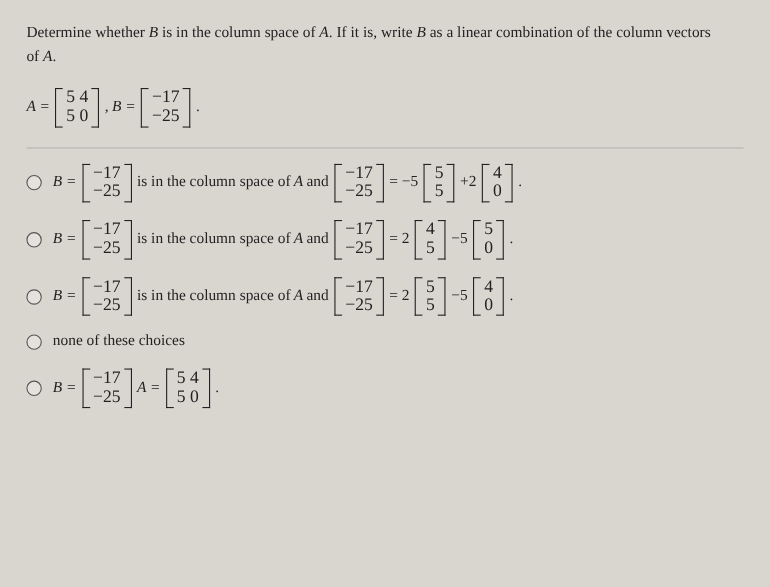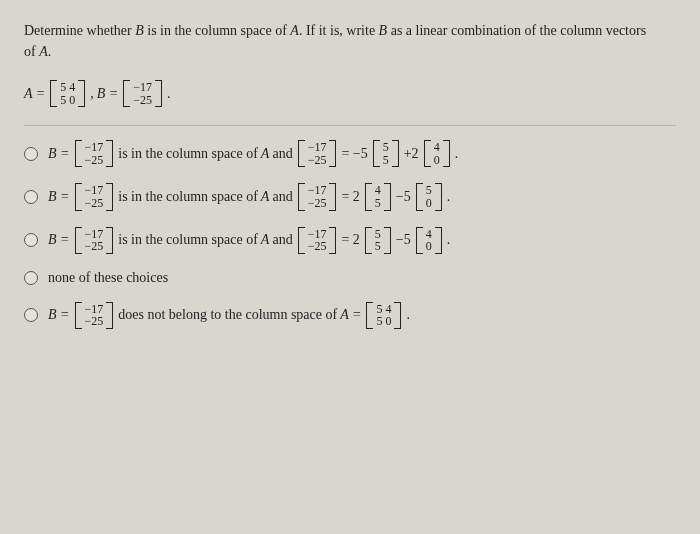--- a/index.html
+++ b/index.html
@@ -58,21 +58,21 @@
     border-bottom: 1.5px solid #222;
   }
   .br.l { border-left: 1.5px solid #222; }
   .br.r { border-right: 1.5px solid #222; }
   .mx-col {
     display: flex;
     flex-direction: column;
     justify-content: center;
     padding: 1px 3px;
     line-height: 1.05;
-    font-size: 12px;
+    font-size: 16px;
     text-align: center;
   }
   .mx-row { white-space: nowrap; }
   .eqline {
     display: inline-flex;
     align-items: center;
     gap: 3px;
   }
 </style>
 </head>
@@ -257,21 +257,20 @@
     <span class="choice-body eqline">
       <span class="italic">B =</span>
       <span class="mx">
           <span class="br l"></span>
           <span class="mx-col">
             <span class="mx-row">−17</span>
             <span class="mx-row">−25</span>
           </span>
           <span class="br r"></span>
         </span>
-      <span> does not belong to the column space of </span>
       <span class="italic">A =</span>
       <span class="mx">
           <span class="br l"></span>
           <span class="mx-col">
             <span class="mx-row">5 4</span>
             <span class="mx-row">5 0</span>
           </span>
           <span class="br r"></span>
         </span>
       <span>.</span>

